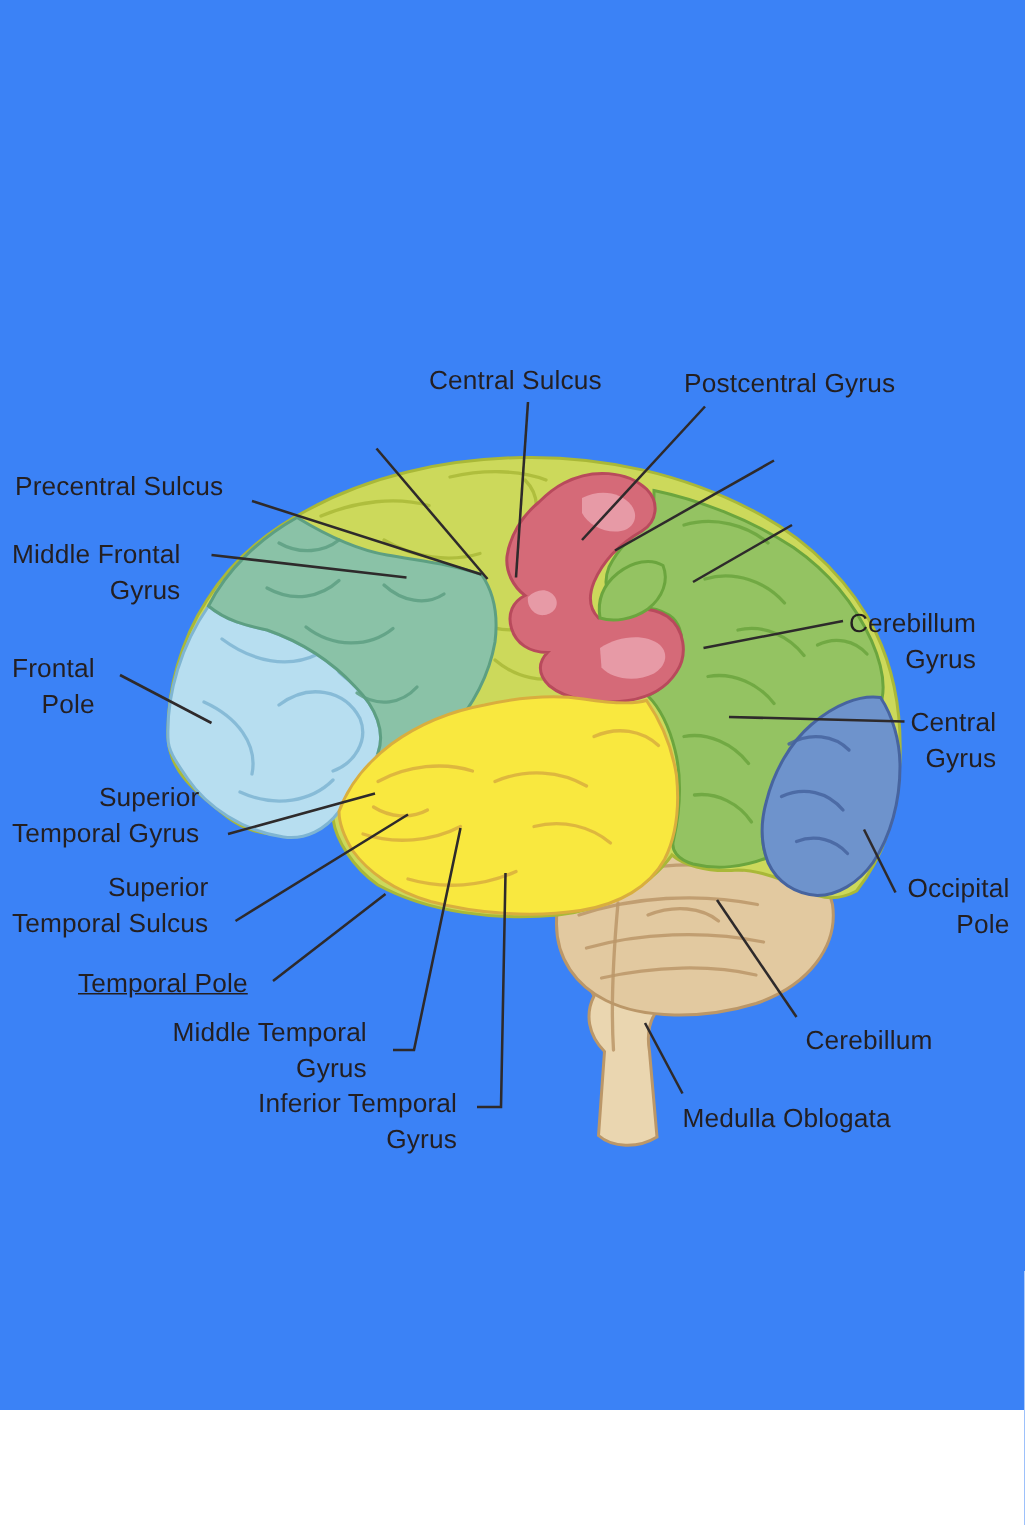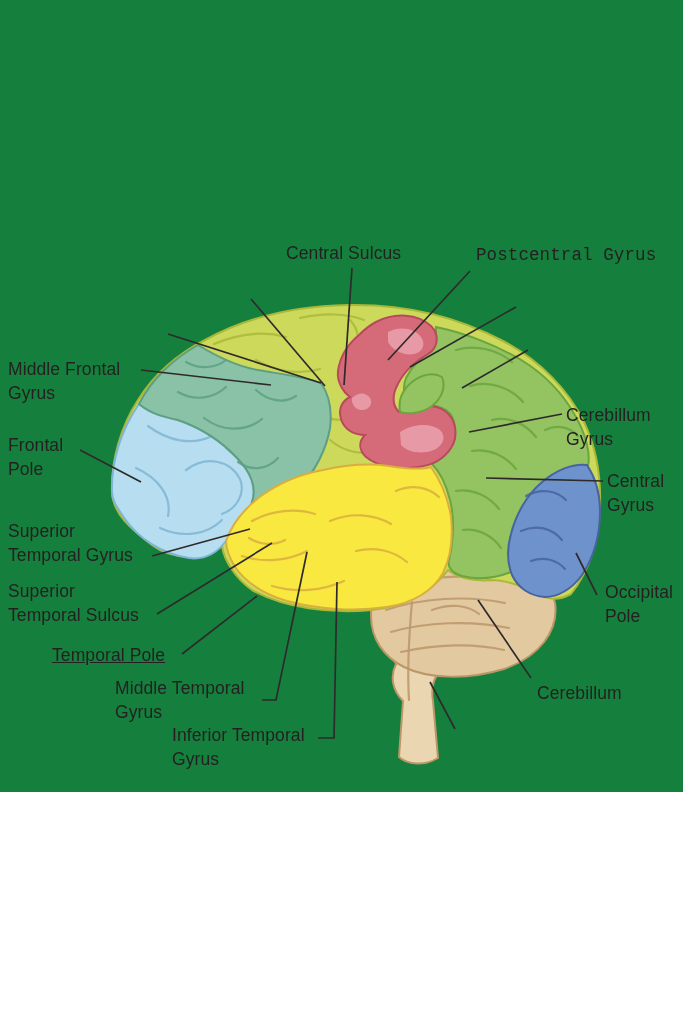--- a/index.html
+++ b/index.html
@@ -1,17 +1,17 @@
 <!DOCTYPE html>
 <html><head>
 <meta charset="utf-8">
 <style>
   html,body{margin:0;padding:0;background:#fff;}
-  .stage{position:relative;width:683px;height:792px;background:#15803d;overflow:hidden;
-         font-family:"Liberation Sans", sans-serif;}
+  .stage{position:relative;width:683px;height:940px;background:#3b82f6;overflow:hidden;
+         font-family:"Liberation Sans", sans-serif;text-align:right;}
   .stage svg{position:absolute;left:0;top:0;}
   .label{position:absolute;color:#241f21;font-size:17.5px;line-height:24px;
          white-space:pre-line;letter-spacing:.1px;}
   .region{stroke-width:2;}
   .sulci path{fill:none;stroke-width:2.2;stroke-linecap:round;opacity:.85;}
   .leaders polyline{fill:none;stroke-width:1.7;}
 </style>
 </head>
 <body>
 
@@ -113,35 +113,37 @@
       <polyline points="597,595 576,553" stroke="#2e2a2b"></polyline>
       <polyline points="182,654 257,596" stroke="#2e2a2b"></polyline>
       <polyline points="262,700 276,700 307,552" stroke="#2e2a2b"></polyline>
       <polyline points="531,678 478,600" stroke="#2e2a2b"></polyline>
       <polyline points="318,738 334,738 337,582" stroke="#2e2a2b"></polyline>
       <polyline points="455,729 430,682" stroke="#2e2a2b"></polyline>
     </g>
   </svg>
 
   <div class="label" style="left:286px;top:241px;">Central Sulcus</div>
-  <div class="label" style="left:476px;top:243px;font-family:Liberation Mono, monospace;">Postcentral Gyrus</div>
+  <div class="label" style="left:456px;top:243px;">Postcentral Gyrus</div>
+  <div class="label" style="left:10px;top:312px;">Precentral Sulcus</div>
   <div class="label" style="left:8px;top:357px;">Middle Frontal
 Gyrus</div>
   <div class="label" style="left:566px;top:403px;">Cerebillum
 Gyrus</div>
   <div class="label" style="left:8px;top:433px;">Frontal
 Pole</div>
   <div class="label" style="left:607px;top:469px;">Central
 Gyrus</div>
   <div class="label" style="left:8px;top:519px;">Superior
 Temporal Gyrus</div>
   <div class="label" style="left:8px;top:579px;">Superior
 Temporal Sulcus</div>
   <div class="label" style="left:605px;top:580px;">Occipital
 Pole</div>
   <div class="label" style="left:52px;top:643px;text-decoration:underline;">Temporal Pole</div>
   <div class="label" style="left:115px;top:676px;">Middle Temporal
 Gyrus</div>
   <div class="label" style="left:537px;top:681px;">Cerebillum</div>
   <div class="label" style="left:172px;top:723px;">Inferior Temporal
 Gyrus</div>
+  <div class="label" style="left:455px;top:733px;">Medulla Oblogata</div>
 
 </div>
 
 </body></html>

